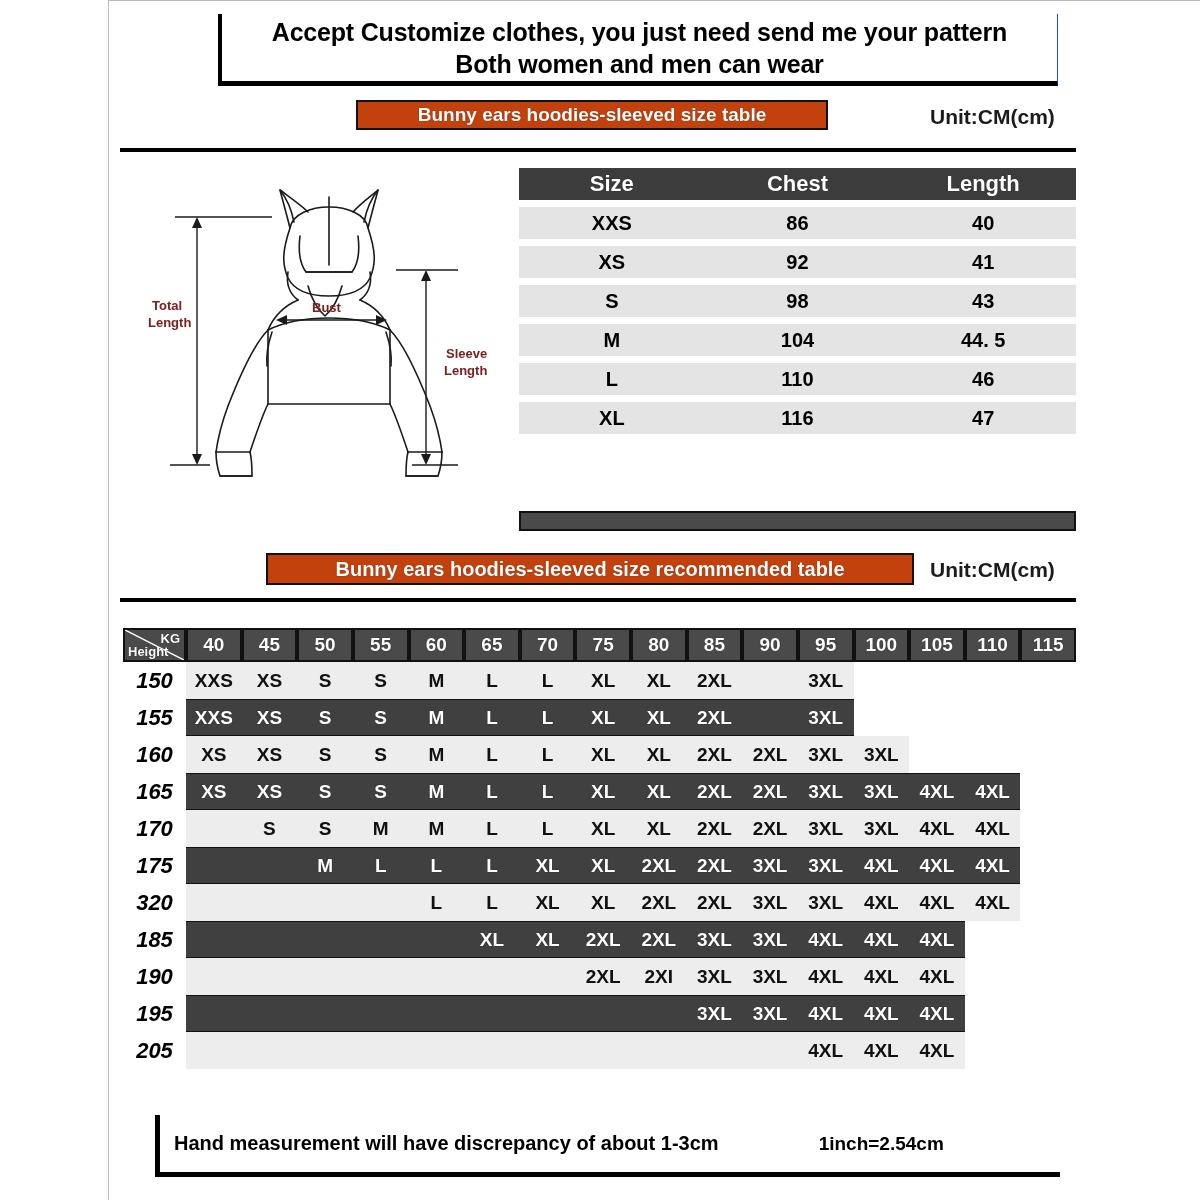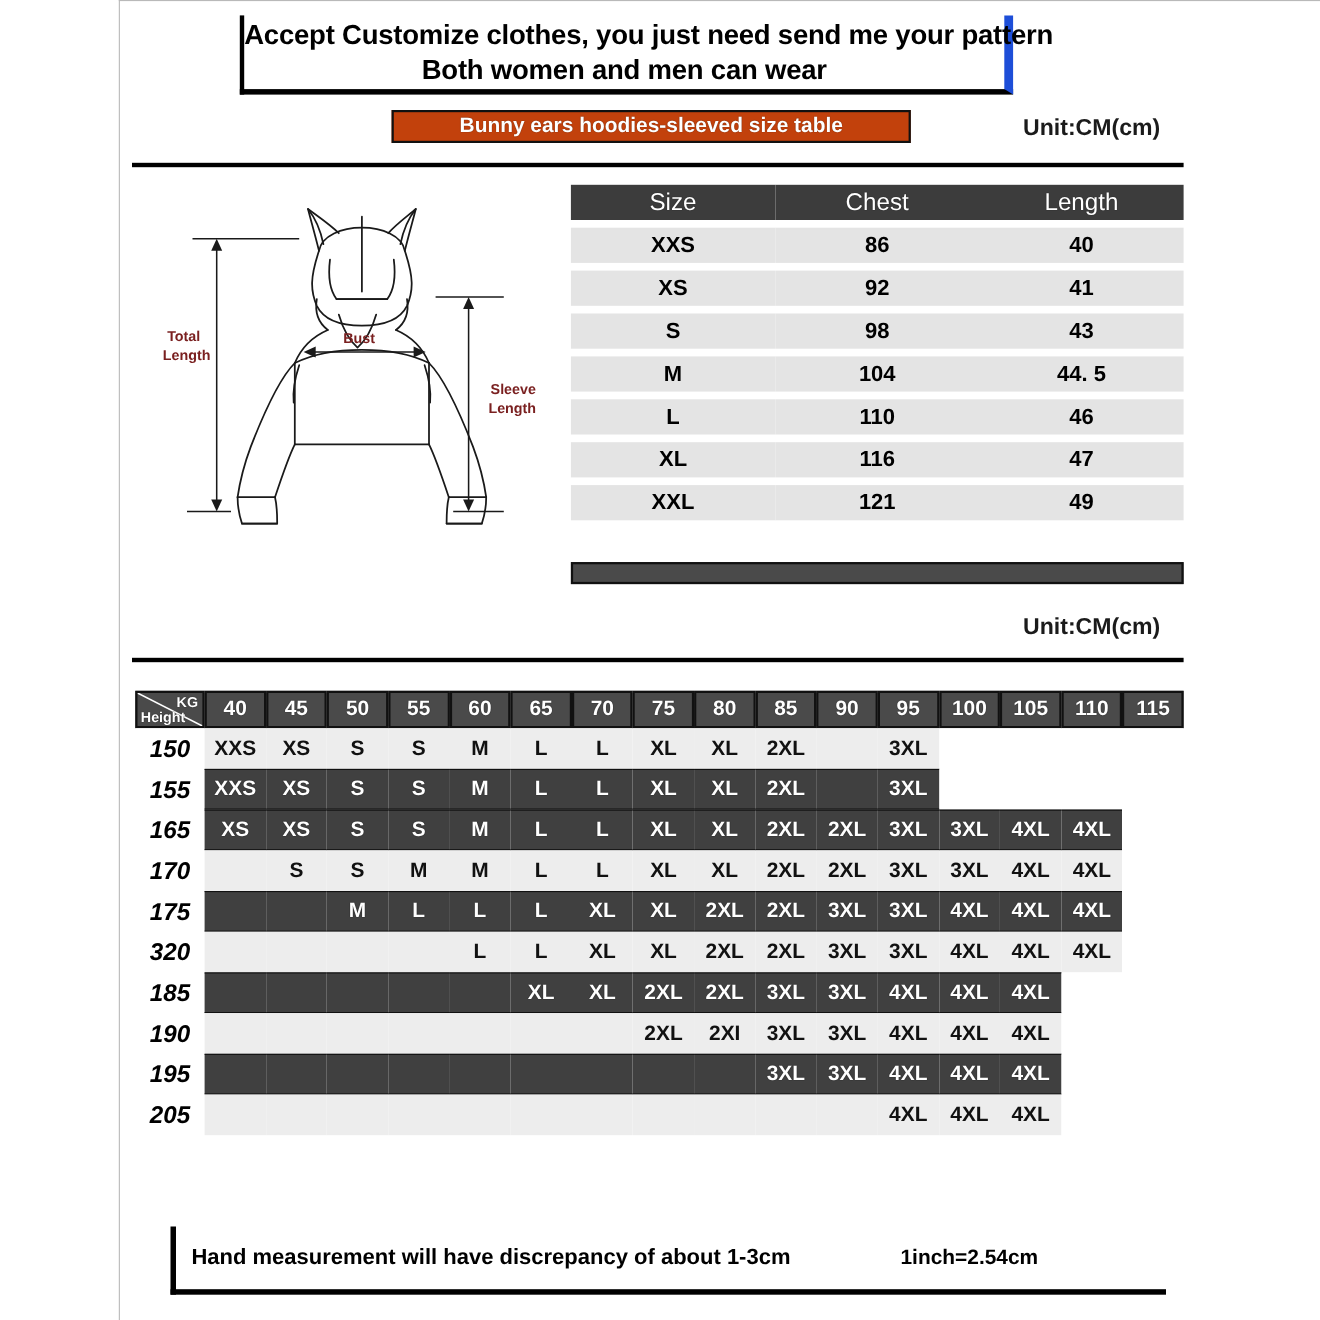--- a/index.html
+++ b/index.html
@@ -32,25 +32,25 @@
     position: absolute;
     left: 108px; top: 0;
     width: 1092px; height: 1px;
     background: #b9b9b9;
   }
 
   
   .banner {
     position: absolute;
     left: 218px; top: 14px;
-    width: 703px;
+    width: 840px;
     height: 72px;
     box-sizing: border-box;
     border-left: 4px solid #000;
-    border-right: 8px solid #1d4ed8;
+    border-right: 1px solid #1d4ed8;
     border-bottom: 5px solid #000;
     text-align: center;
   }
   .banner-line {
     font-size: 25px;
     font-weight: bold;
     color: #000;
     letter-spacing: -0.2px;
     line-height: 32px;
     white-space: nowrap;
@@ -114,21 +114,21 @@
   .t1 table {
     border-collapse: separate;
     border-spacing: 0 7px;
     width: 557px;
     table-layout: fixed;
   }
   .t1 thead th {
     background: #3c3c3c;
     color: #fff;
     font-size: 22px;
-    font-weight: normal;
+    font-weight: bold;
     height: 30px;
     text-align: center;
     text-shadow: 0 0 1px rgba(0,0,0,0.7);
   }
   .t1 thead tr { }
   .t1 tbody td {
     background: #e4e4e4;
     color: #000;
     font-size: 20px;
     font-weight: bold;
@@ -374,30 +374,26 @@
           <tr>
             <td>L</td>
             <td>110</td>
             <td>46</td>
           </tr>
           <tr>
             <td>XL</td>
             <td>116</td>
             <td>47</td>
           </tr>
-          <tr>
-            <td>XXL</td>
-            <td>121</td>
-            <td>49</td>
-          </tr>
         </tbody>
     </table>
   </div>
   <div class="t1-footbar"></div>
 
+  <div class="chip" id="chip2">Bunny ears hoodies-sleeved size recommended table</div>
   <div class="unit" id="unit2">Unit:CM(cm)</div>
   <div class="rule" id="rule2"></div>
 
   <div class="t2">
     <table>
       <thead>
         <tr id="t2-head-row">
           <th class="corner" style="width: 63px; text-align: right;">
             <svg class="corner-diag" viewBox="0 0 100 40" preserveAspectRatio="none">
               <line x1="0" y1="0" x2="100" y2="40" stroke="#ffffff" stroke-width="2"></line>
@@ -455,20 +451,39 @@
             <td>XL</td>
             <td>XL</td>
             <td>2XL</td>
             <td></td>
             <td>3XL</td>
             <td style="background: rgb(255, 255, 255); border-top: none; border-bottom: none;"></td>
             <td style="background: rgb(255, 255, 255); border-top: none; border-bottom: none;"></td>
             <td style="background: rgb(255, 255, 255); border-top: none; border-bottom: none;"></td>
             <td style="background: rgb(255, 255, 255); border-top: none; border-bottom: none;"></td>
           </tr>
+          <tr class="light">
+            <td class="hcell">160</td>
+            <td>XS</td>
+            <td>XS</td>
+            <td>S</td>
+            <td>S</td>
+            <td>M</td>
+            <td>L</td>
+            <td>L</td>
+            <td>XL</td>
+            <td>XL</td>
+            <td>2XL</td>
+            <td>2XL</td>
+            <td>3XL</td>
+            <td>3XL</td>
+            <td style="background: rgb(255, 255, 255);"></td>
+            <td style="background: rgb(255, 255, 255);"></td>
+            <td style="background: rgb(255, 255, 255);"></td>
+          </tr>
           <tr class="dark">
             <td class="hcell">165</td>
             <td>XS</td>
             <td>XS</td>
             <td>S</td>
             <td>S</td>
             <td>M</td>
             <td>L</td>
             <td>L</td>
             <td>XL</td>

